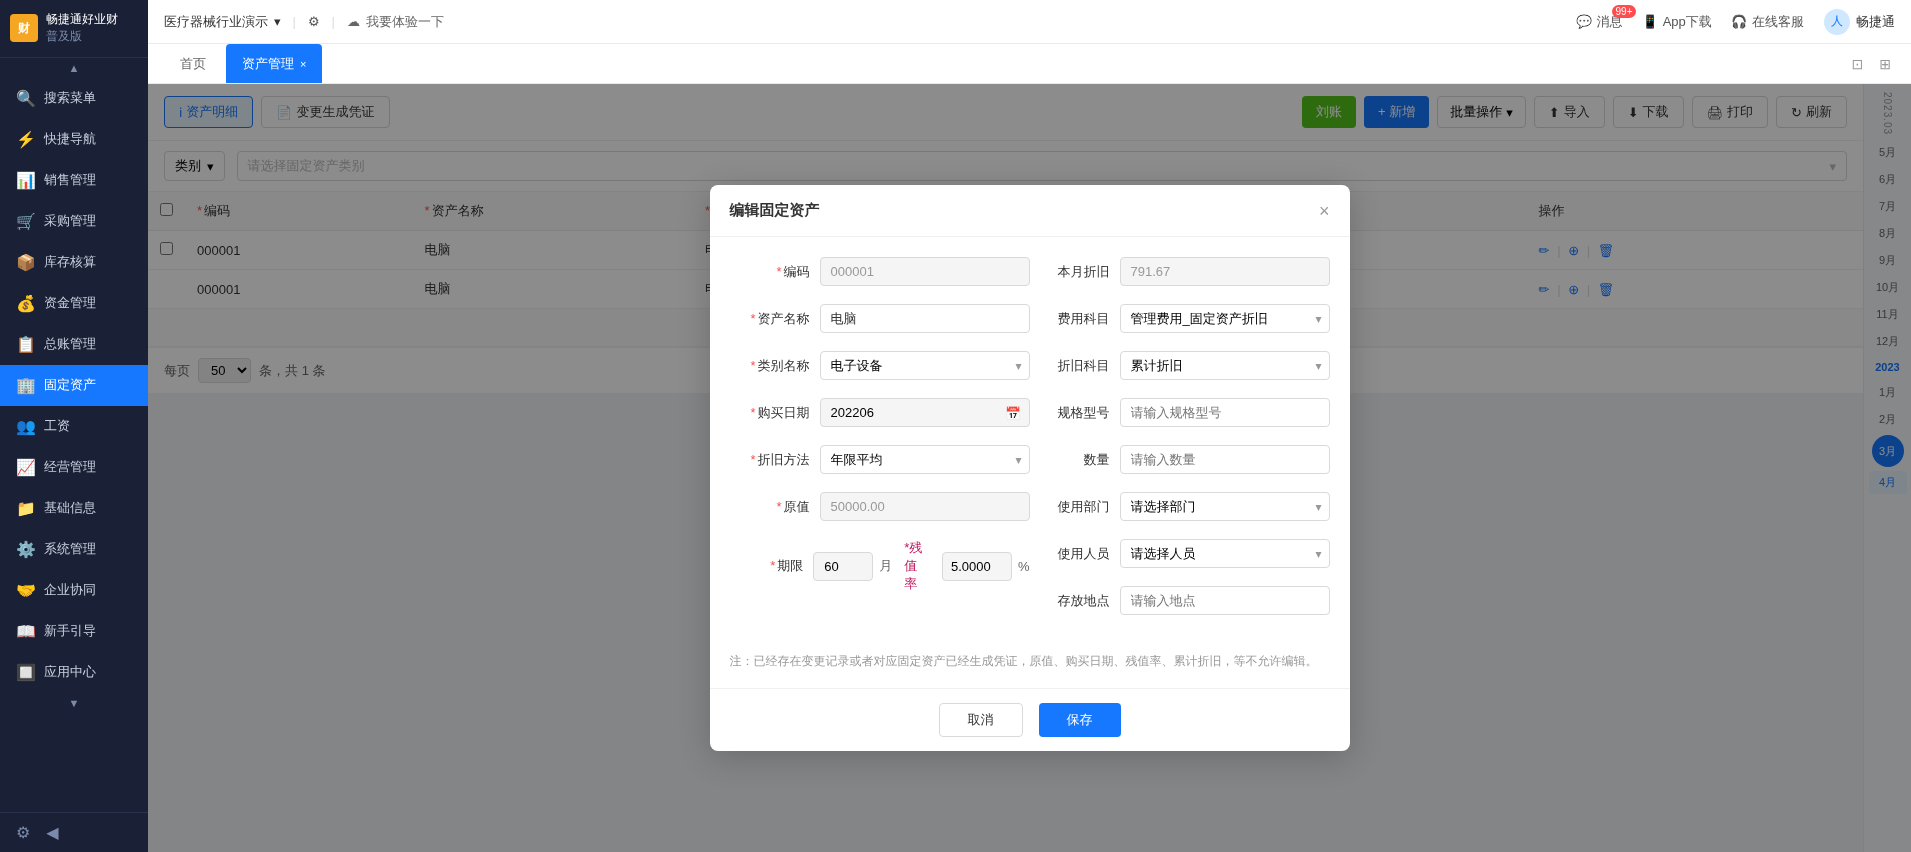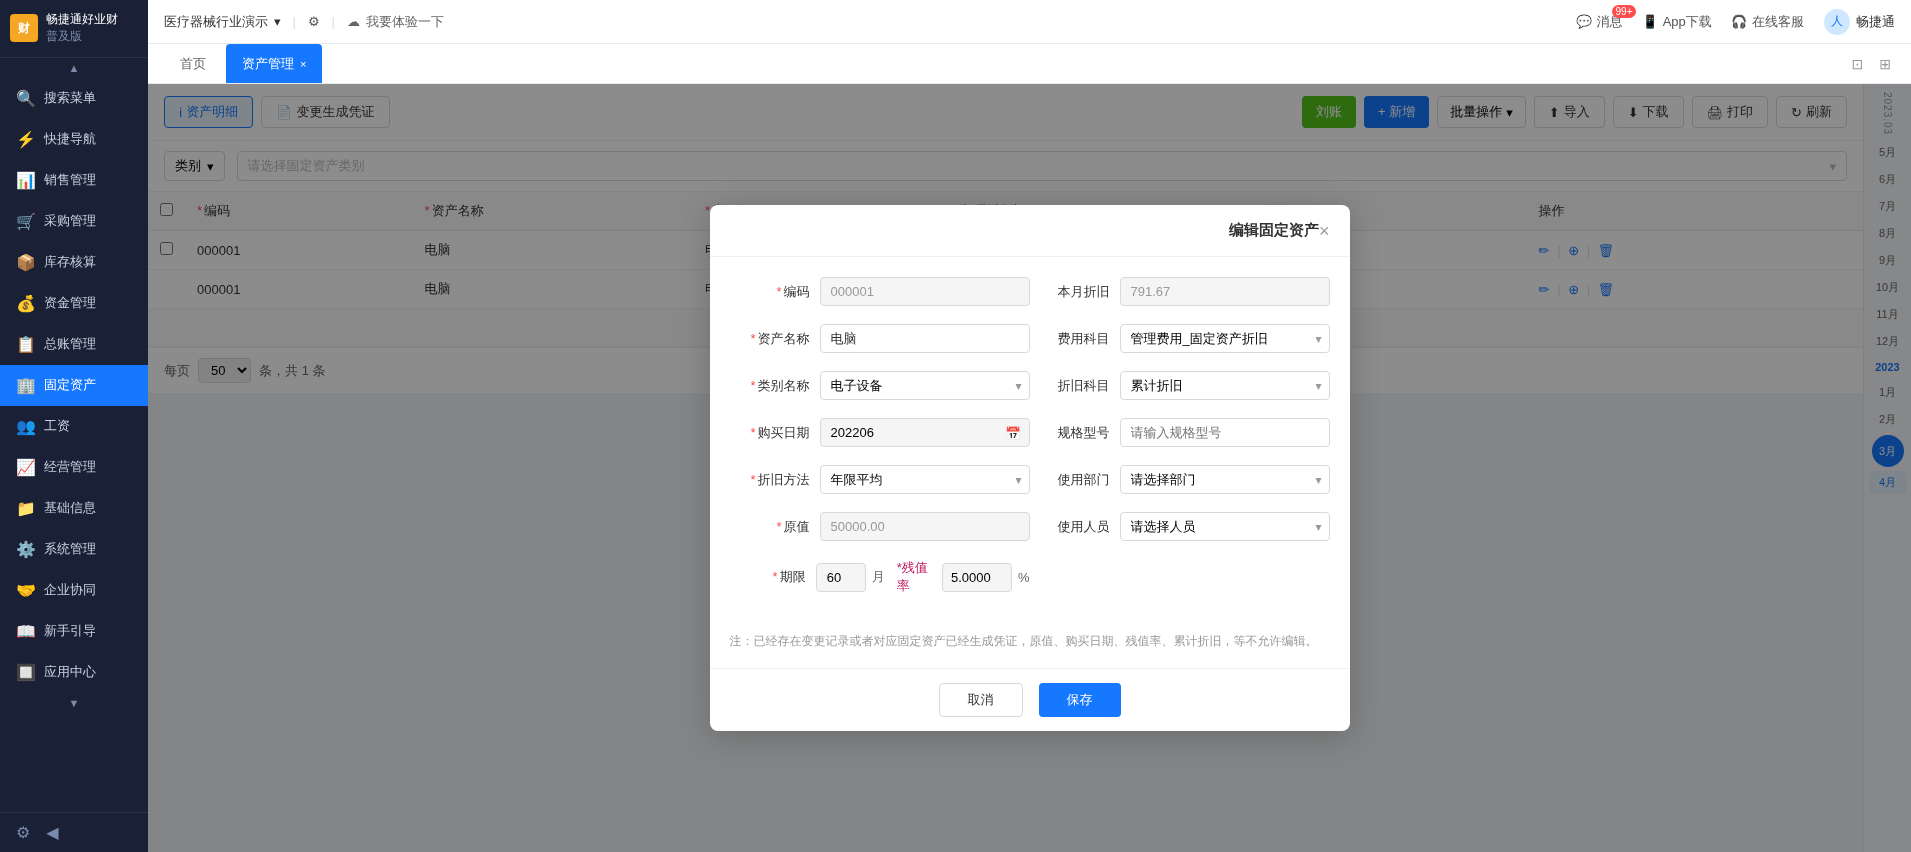--- a/index.html
+++ b/index.html
@@ -232,21 +232,22 @@
       max-height: 90%;
       box-shadow: 0 6px 32px rgba(0,0,0,0.2);
       display: flex;
       flex-direction: column;
     }
     .dialog-header {
       padding: 16px 20px;
       border-bottom: 1px solid #f0f0f0;
       display: flex;
       align-items: center;
-      justify-content: flex-end;
+      justify-content: space-between;
+      gap: 26px;
     }
     .dialog-title { font-size: 15px; font-weight: 600; color: #333; }
     .dialog-close { background: none; border: none; cursor: pointer; font-size: 18px; color: #999; line-height: 1; }
     .dialog-body { padding: 20px; flex: 1; overflow-y: auto; }
     .form-grid { display: grid; grid-template-columns: 1fr 1fr; gap: 0; }
     .form-row { display: flex; align-items: center; margin-bottom: 18px; }
     .form-label { width: 90px; text-align: right; padding-right: 10px; color: #333; font-size: 13px; white-space: nowrap; }
     .form-label .req { color: #ff4d4f; margin-right: 2px; }
     .form-input {
       flex: 1;
@@ -259,21 +260,21 @@
       outline: none;
     }
     .form-input.disabled { background: #f5f5f5; color: #999; }
     .form-input-with-icon { position: relative; flex: 1; }
     .form-input-with-icon input { width: 100%; border: 1px solid #d9d9d9; border-radius: 4px; padding: 6px 30px 6px 10px; font-size: 13px; background: #f5f5f5; }
     .form-input-with-icon .cal-icon { position: absolute; right: 8px; top: 50%; transform: translateY(-50%); color: #999; }
     .form-select-wrap { flex: 1; position: relative; }
     .form-select-wrap select { width: 100%; border: 1px solid #d9d9d9; border-radius: 4px; padding: 6px 28px 6px 10px; font-size: 13px; appearance: none; background: #fff; cursor: pointer; }
     .form-select-wrap .arrow { position: absolute; right: 8px; top: 50%; transform: translateY(-50%); color: #999; font-size: 12px; pointer-events: none; }
     .period-row { display: flex; align-items: center; gap: 6px; }
-    .period-input { width: 50px; border: 1px solid #d9d9d9; border-radius: 4px; padding: 6px 10px; font-size: 13px; background: #f5f5f5; }
+    .period-input { width: 60px; border: 1px solid #d9d9d9; border-radius: 4px; padding: 6px 10px; font-size: 13px; background: #f5f5f5; }
     .period-unit { color: #666; font-size: 13px; }
     .residual-label { color: #be185d; font-size: 13px; padding: 0 6px; }
     .residual-input { width: 70px; border: 1px solid #d9d9d9; border-radius: 4px; padding: 6px 8px; font-size: 13px; background: #f5f5f5; }
     .residual-pct { color: #666; }
     .form-note { padding: 0 20px 18px; font-size: 12px; color: #999; }
     .dialog-footer {
       padding: 14px 20px;
       border-top: 1px solid #f0f0f0;
       display: flex; justify-content: center; gap: 16px;
     }
@@ -671,20 +672,26 @@
                 </div>
               </div>
 
               <div class="form-row">
                 <span class="form-label">
                   <span>规格型号</span>
                 </span>
                 <input class="form-input" type="text" placeholder="请输入规格型号" style="">
               </div>
 
+              <div class="form-row">
+                <span class="form-label">
+                  <span>数量</span>
+                </span>
+                <input class="form-input" type="text" placeholder="请输入数量" style="">
+              </div>
 
               <div class="form-row">
                 <span class="form-label">
                   <span>使用部门</span>
                 </span>
                 <div class="form-select-wrap">
                   <select>
                     <option>请选择部门</option>
                   </select>
                   <span class="arrow">▾</span>
@@ -696,20 +703,26 @@
                   <span>使用人员</span>
                 </span>
                 <div class="form-select-wrap">
                   <select>
                     <option>请选择人员</option>
                   </select>
                   <span class="arrow">▾</span>
                 </div>
               </div>
 
+              <div class="form-row">
+                <span class="form-label">
+                  <span>存放地点</span>
+                </span>
+                <input class="form-input" type="text" placeholder="请输入地点" style="">
+              </div>
             </div>
           </div>
         </div>
         <div class="form-note">
           <span>注：已经存在变更记录或者对应固定资产已经生成凭证，原值、购买日期、残值率、累计折旧，等不允许编辑。</span>
         </div>
         <div class="dialog-footer">
           <button class="btn-cancel">
             <span>取消</span>
           </button>

